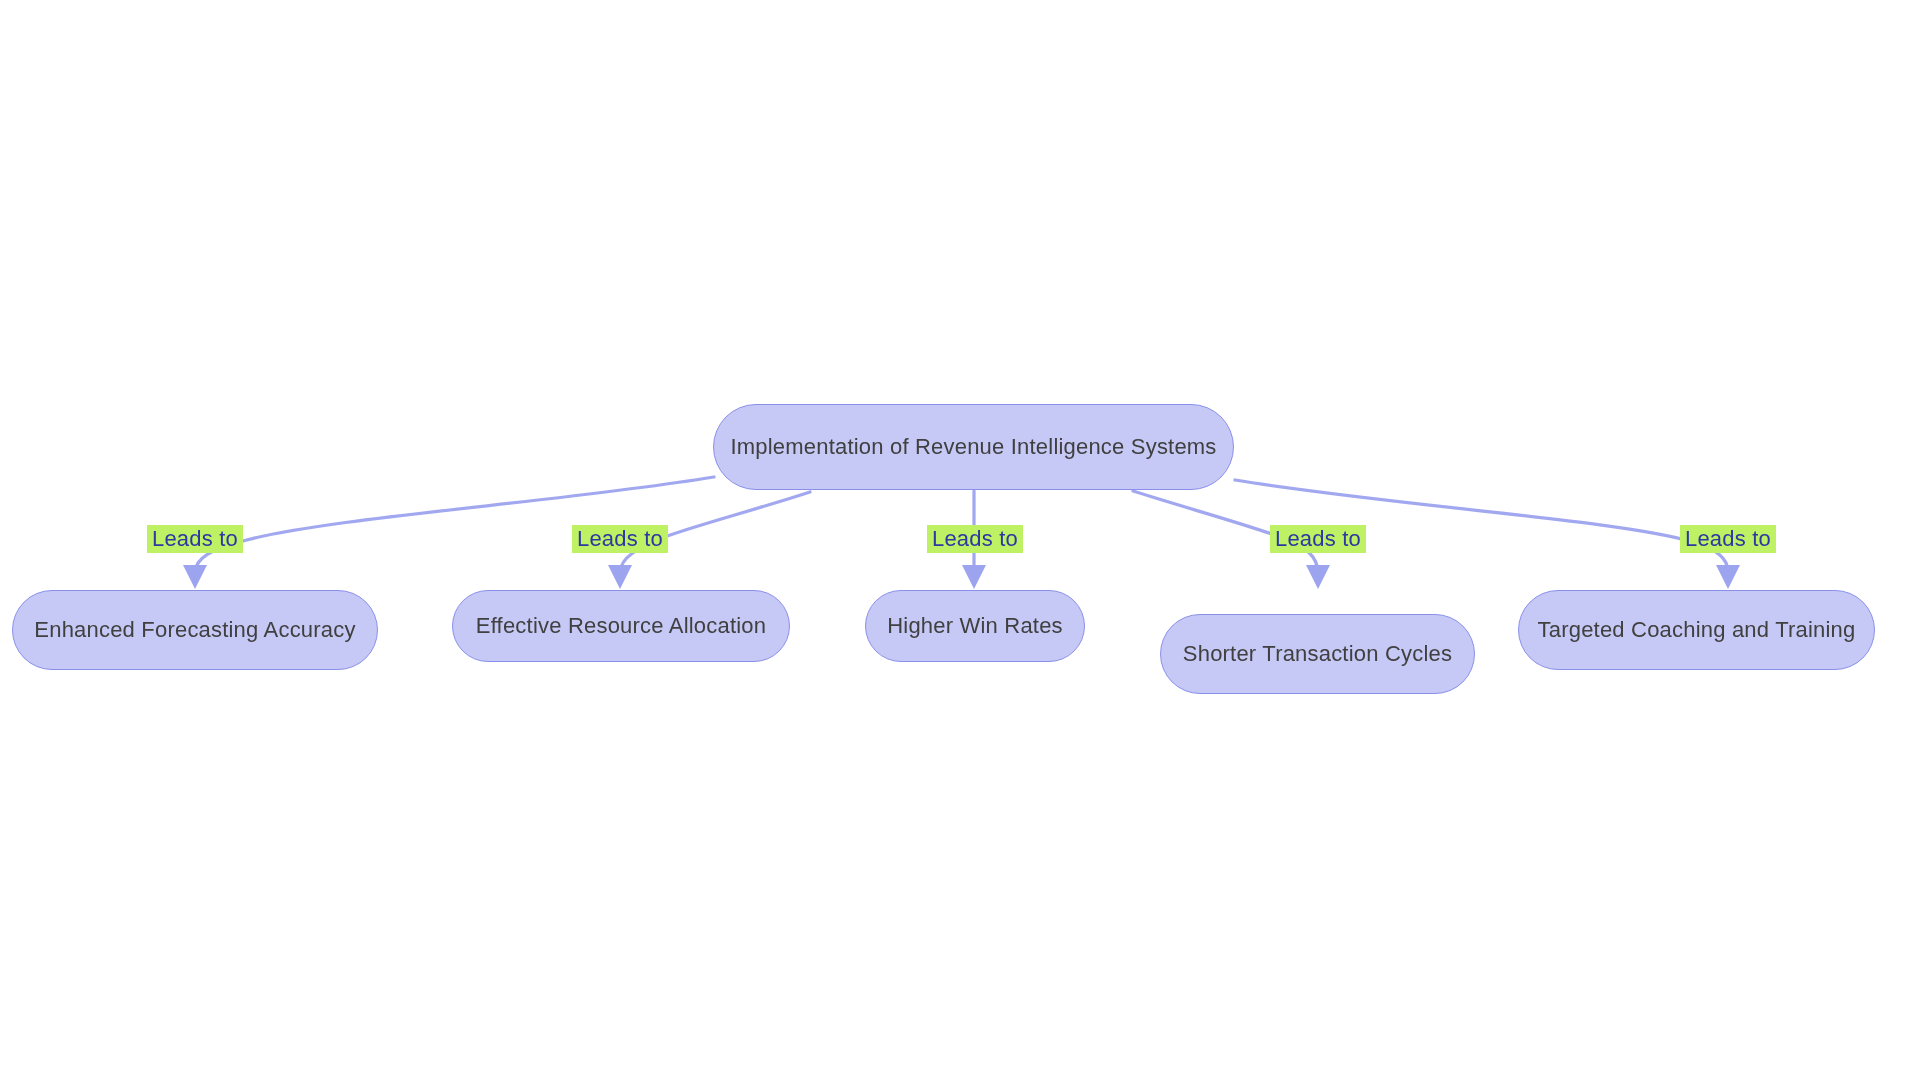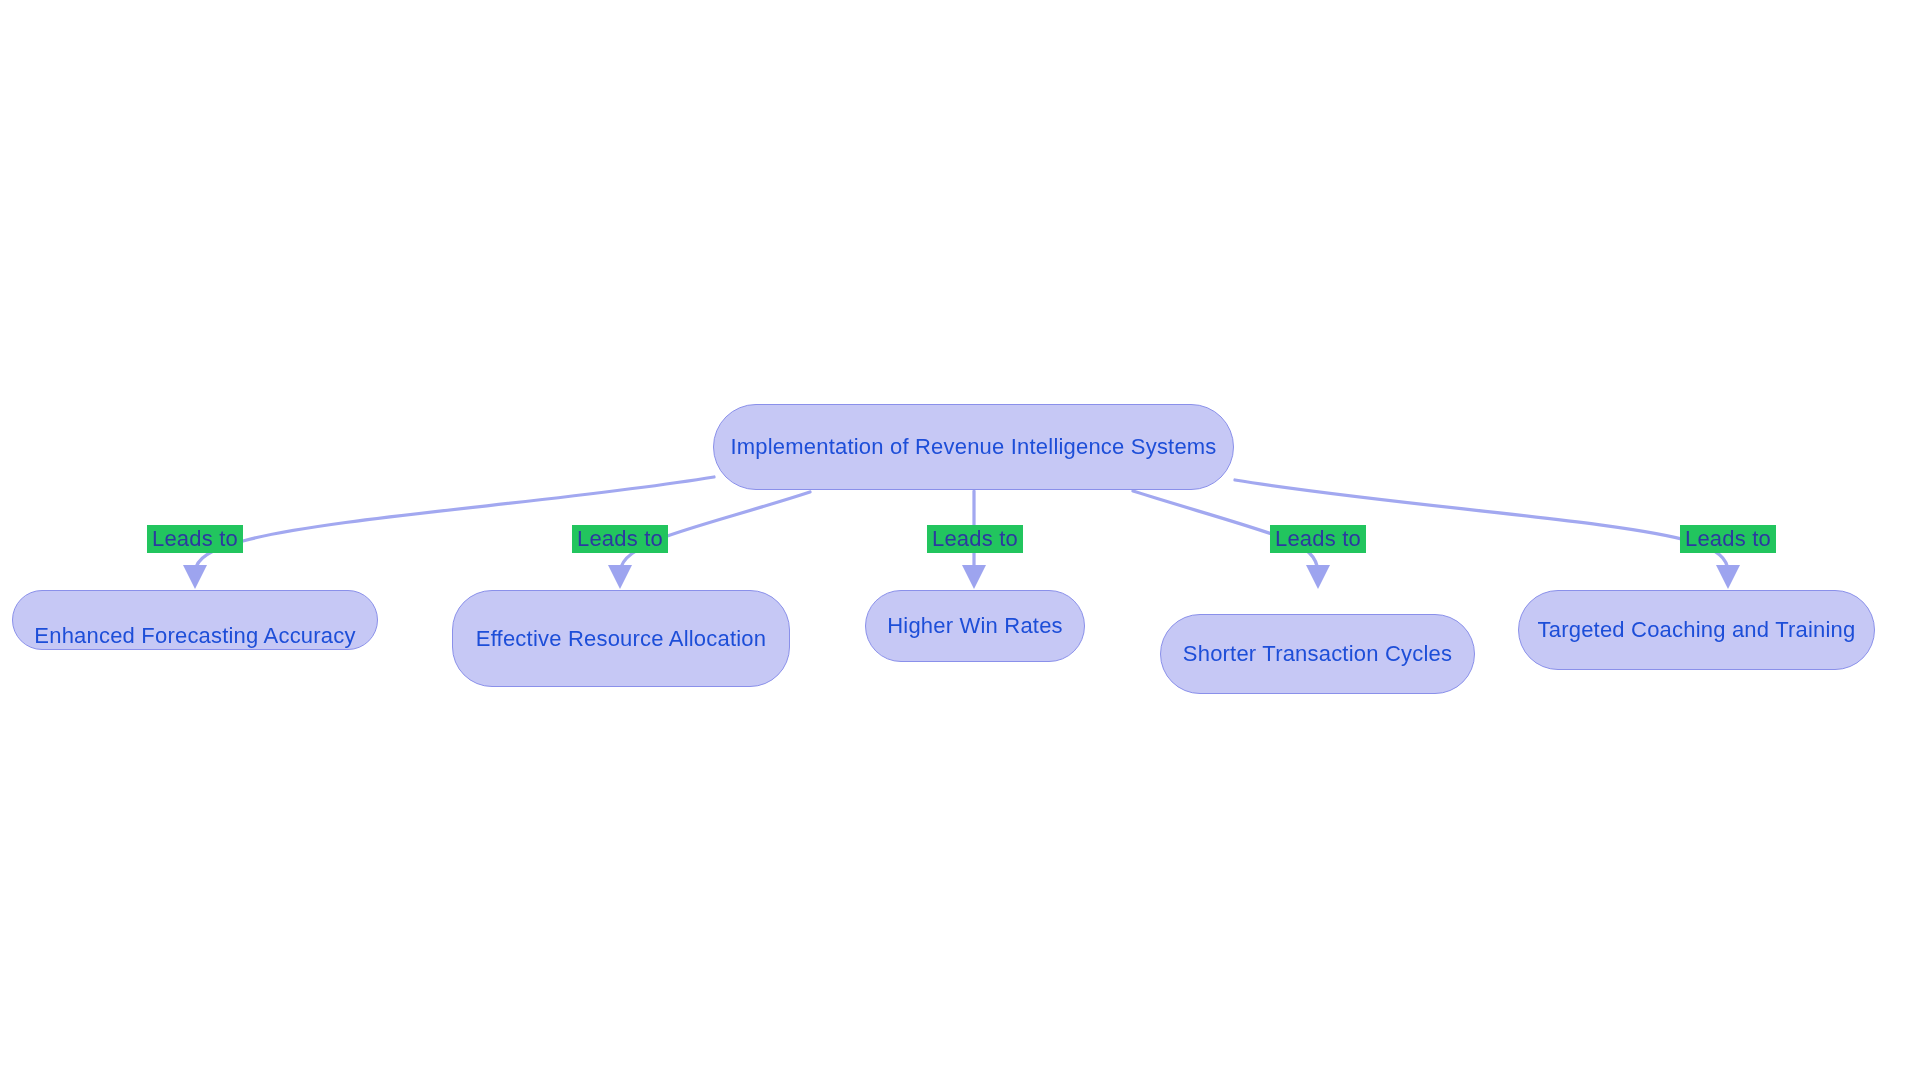--- a/index.html
+++ b/index.html
@@ -34,42 +34,42 @@
   }
   .node {
     position: absolute;
     box-sizing: border-box;
     background: #c6c8f5;
     border: 1.5px solid #8a90ea;
     border-radius: 43px;
     display: flex;
     align-items: center;
     justify-content: center;
-    color: #1d4ed8;
+    color: #404040;
     font-size: 22px;
     white-space: nowrap;
     letter-spacing: 0.2px;
   }
   .node span {
     display: inline-block;
   }
   .edge-label {
     position: absolute;
     transform: translate(-50%, -50%);
-    background: #22c55e;
+    background: #bef264;
     color: #2c39a0;
     font-size: 22px;
     padding: 1px 5px;
     white-space: nowrap;
     letter-spacing: 0.2px;
   }
   
   #node-root  { left: 713px;  top: 404px; width: 521px; height: 86px; }
-  #node-c0    { left: 12px;   top: 590px; width: 366px; height: 60px; border-radius: 40px; align-items: flex-end; }
-  #node-c1    { left: 452px;  top: 590px; width: 338px; height: 97px; border-radius: 40px; }
+  #node-c0    { left: 12px;   top: 590px; width: 366px; height: 80px; border-radius: 40px; }
+  #node-c1    { left: 452px;  top: 590px; width: 338px; height: 72px; border-radius: 40px; }
   #node-c2    { left: 865px;  top: 590px; width: 220px; height: 72px; border-radius: 40px; }
   #node-c3    { left: 1160px; top: 590px; width: 315px; height: 80px; border-radius: 40px; margin-top: 24px; }
   #node-c4    { left: 1518px; top: 590px; width: 357px; height: 80px; border-radius: 40px; text-align: center; }
   
   #edge-label-0 { left: 195px;  top: 539px; }
   #edge-label-1 { left: 620px;  top: 539px; }
   #edge-label-2 { left: 975px;  top: 539px; }
   #edge-label-3 { left: 1318px; top: 539px; }
   #edge-label-4 { left: 1728px; top: 539px; }
 </style>

